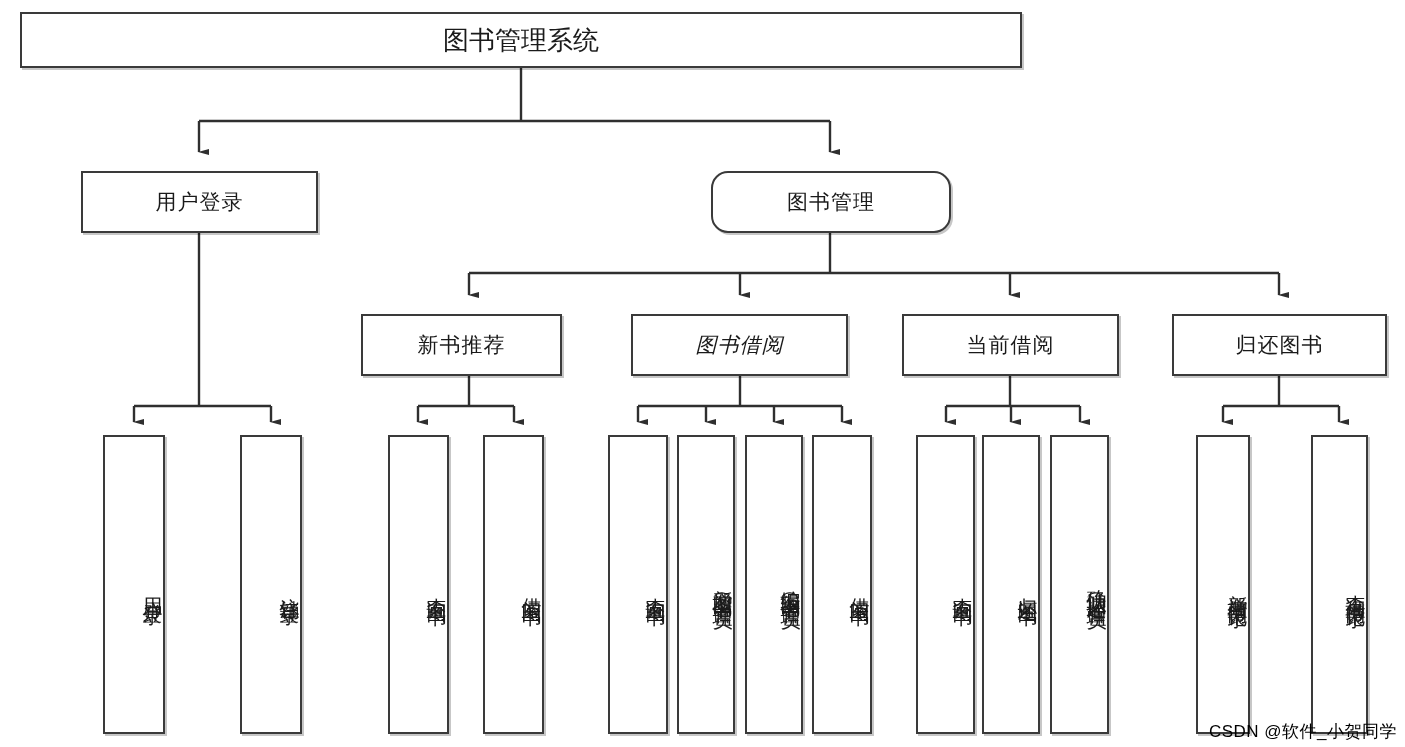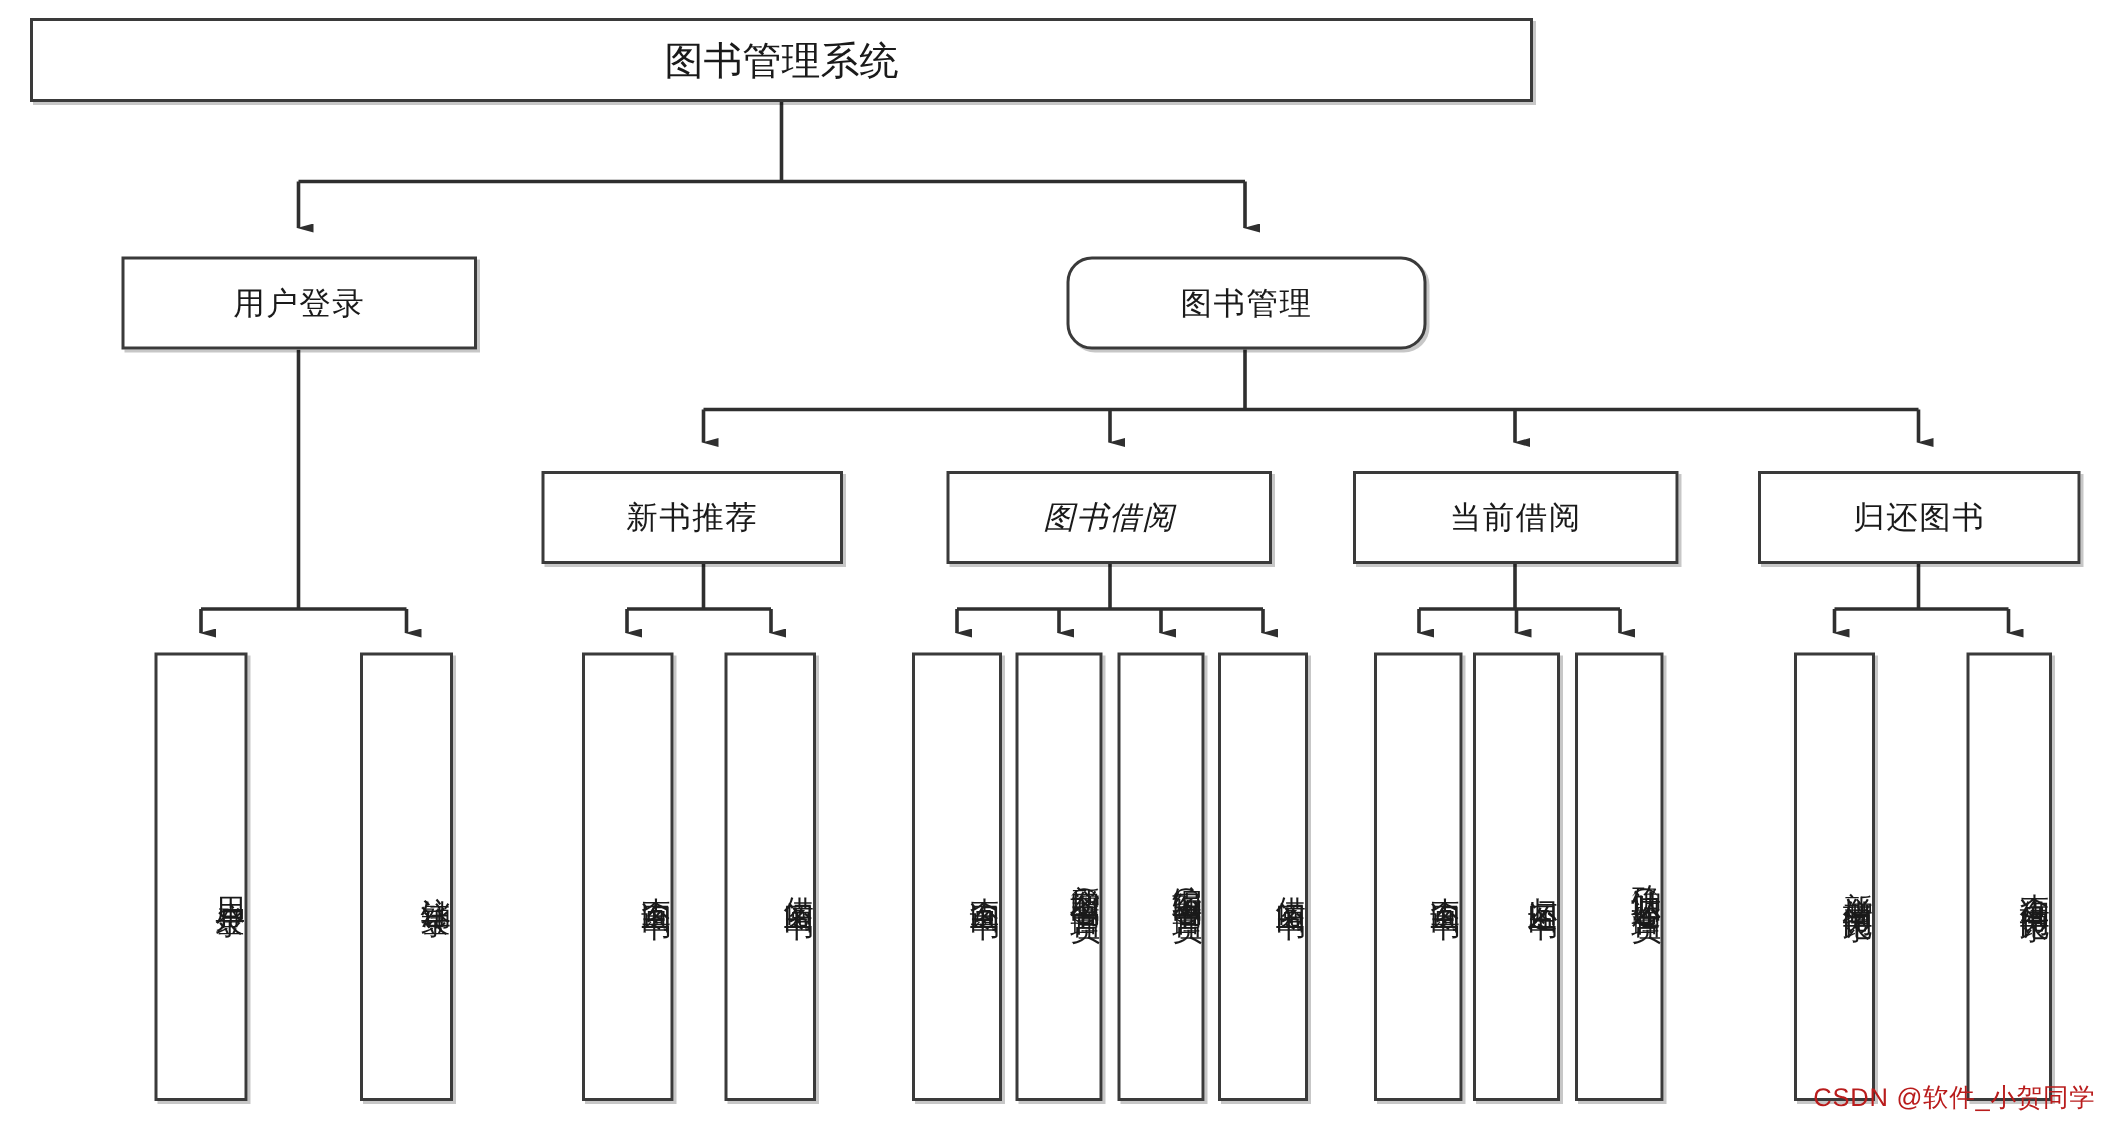--- a/index.html
+++ b/index.html
@@ -57,21 +57,21 @@
     writing-mode: vertical-rl;
     text-orientation: upright;
     white-space: nowrap;
     line-height: 1;
   }
   .watermark {
     position: absolute;
     right: 8px;
     bottom: 4px;
     font-size: 17px;
-    color: #b91c1c;
+    color: #000000;
     letter-spacing: 0.5px;
     z-index: 3;
     white-space: nowrap;
   }
 </style>
 </head>
 <body>
 
 <div id="canvas">
 

